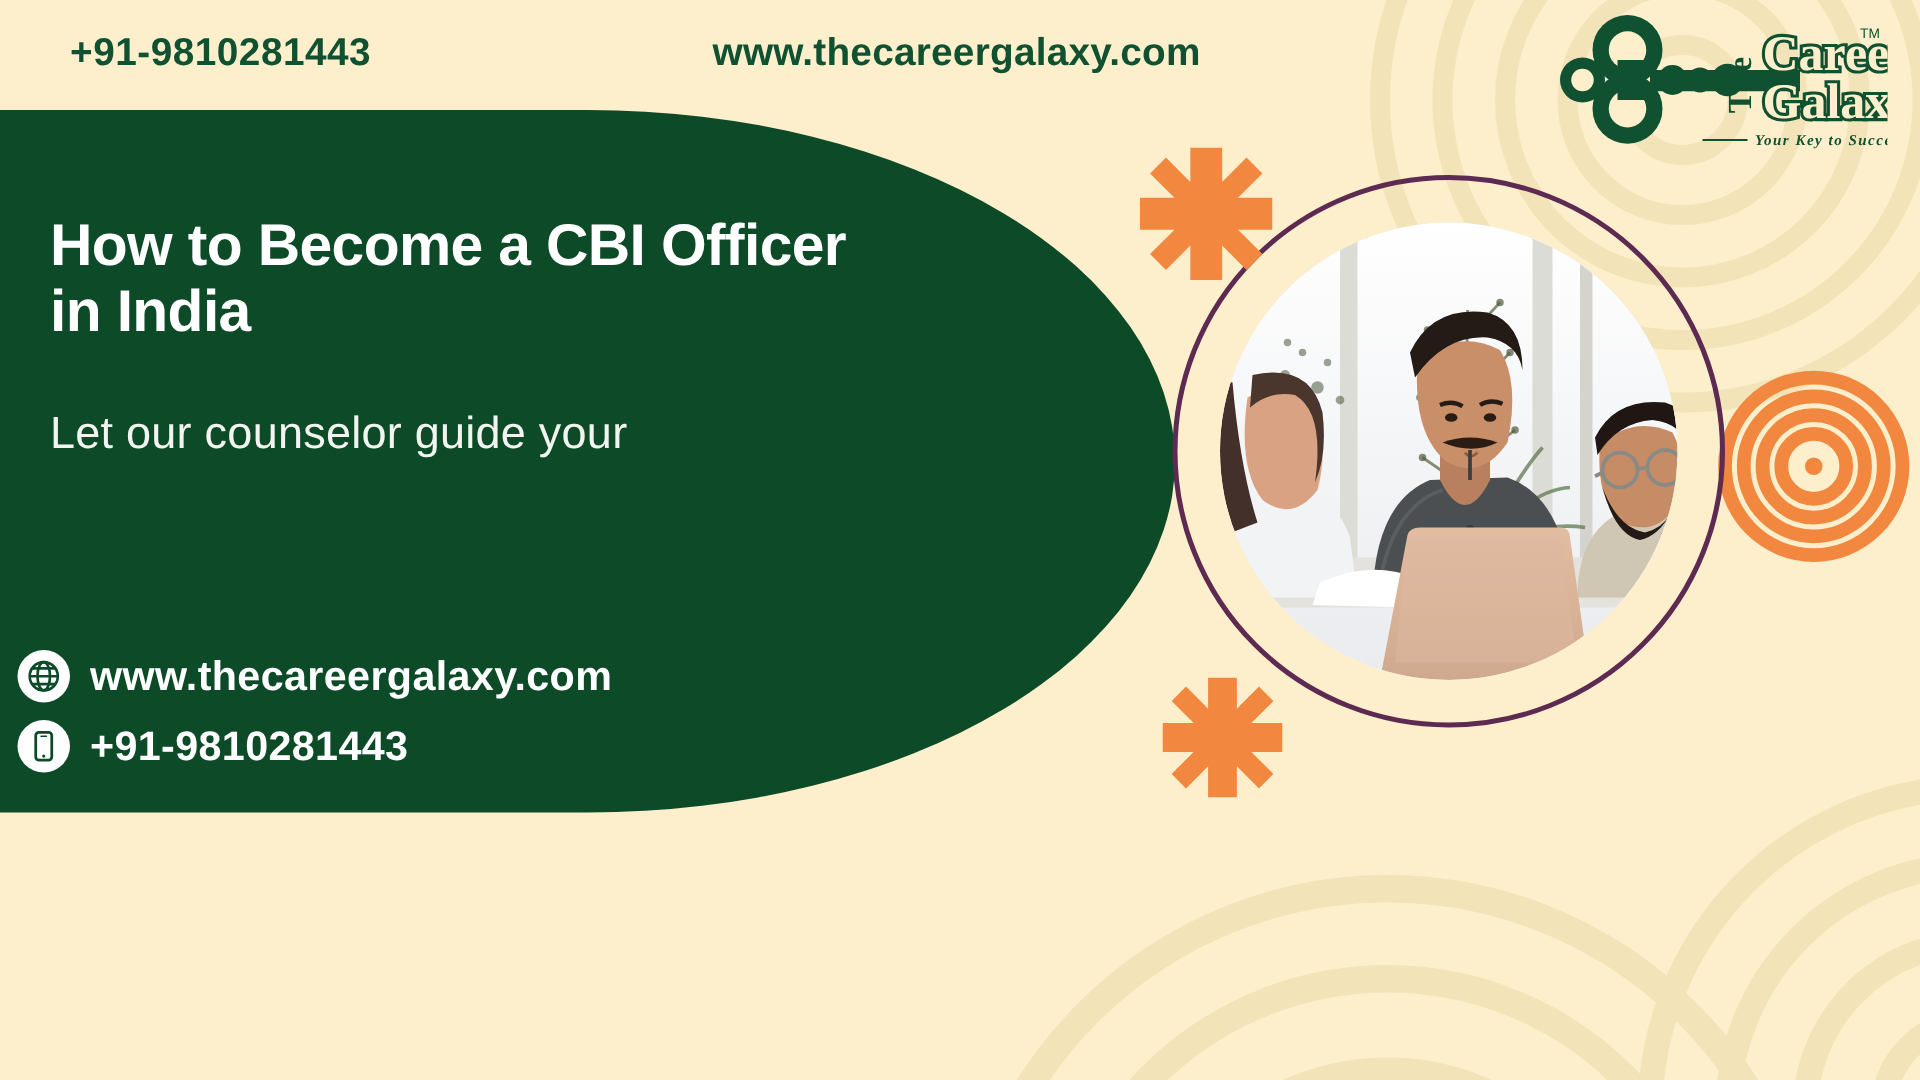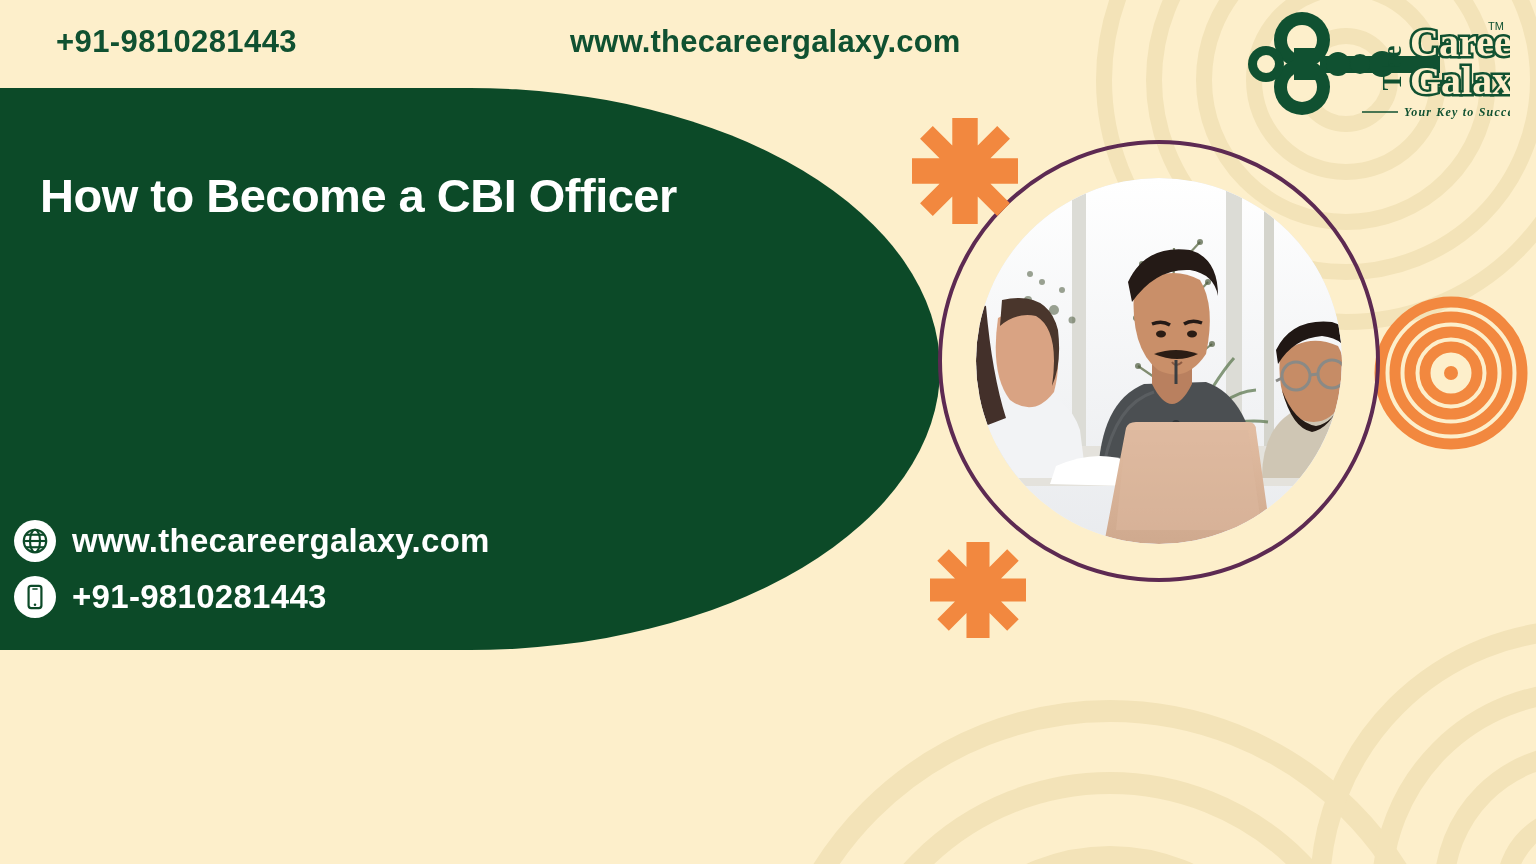--- a/index.html
+++ b/index.html
@@ -308,23 +308,24 @@
 
   <div class="starburst" style="left:930px; top:542px; width:96px; height:96px;">
     <svg width="96" height="96" viewBox="0 0 100 100" xmlns="http://www.w3.org/2000/svg">
       <path fill="#f2883f" d="M38 0 H62 V26 L80.4 7.6 L92.4 19.6 L74 38 H100 V62 H74 L92.4 80.4 L80.4 92.4 L62 74 V100 H38 V74 L19.6 92.4 L7.6 80.4 L26 62 H0 V38 H26 L7.6 19.6 L19.6 7.6 L38 26 Z"></path>
     </svg>
   </div>
 
   <div class="copy">
     <div class="headline">
       <span>How to Become a CBI Officer</span><br>
+      <span>in India</span>
     </div>
     <div class="subhead">
-      <br>
+      <span>Let our counselor guide your</span><br>
     </div>
   </div>
 
   <div class="contacts">
 
     <div class="contact-row">
       <span class="contact-icon">
         <svg width="30" height="30" viewBox="0 0 24 24" xmlns="http://www.w3.org/2000/svg">
           <g fill="none" stroke="#0c4a28" stroke-width="1.7">
             <circle cx="12" cy="12" r="9"></circle>

